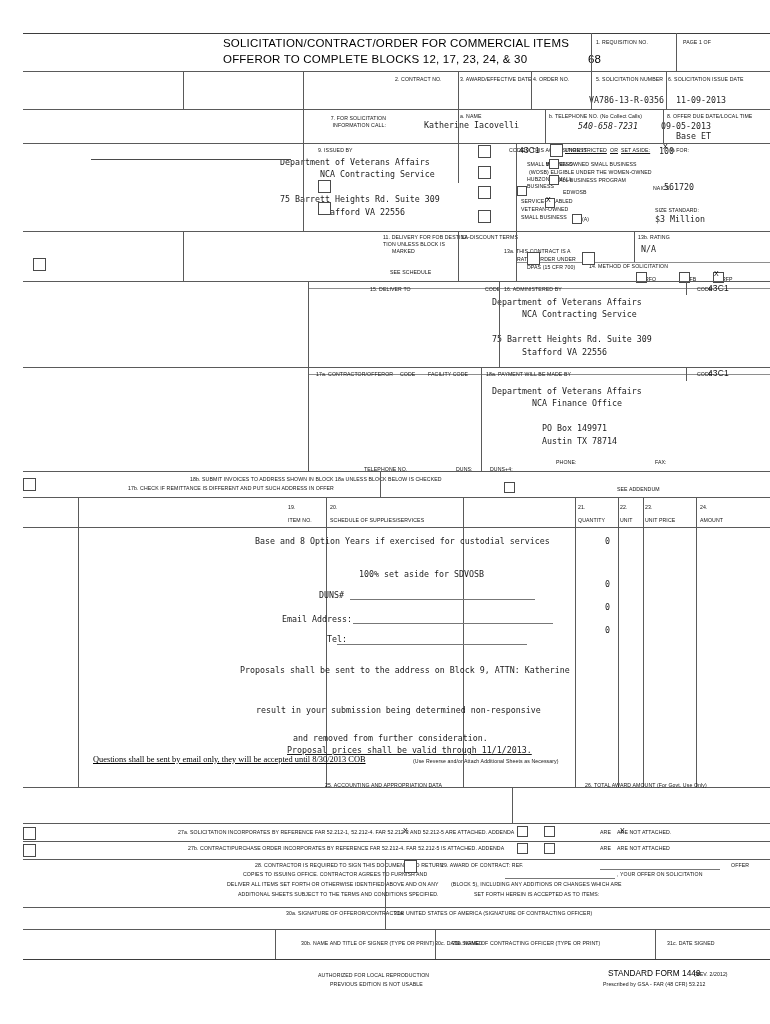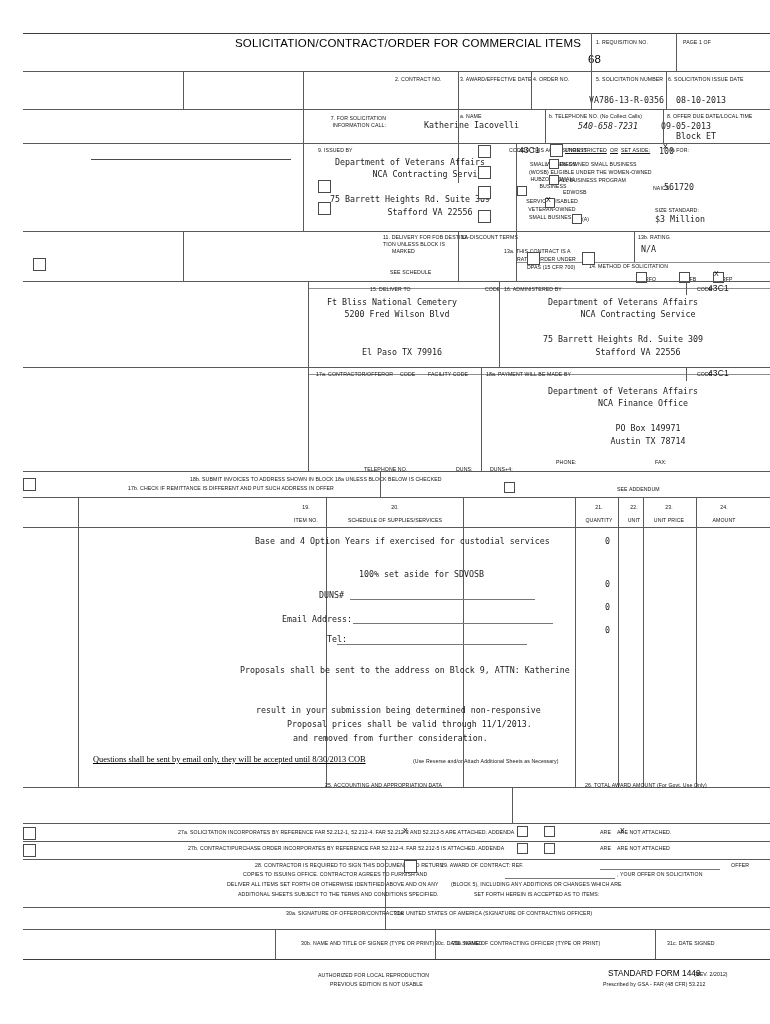--- a/index.html
+++ b/index.html
@@ -9,21 +9,21 @@
     color:#000;
     -webkit-font-smoothing:none;
   }
   .page{position:absolute;inset:0;}
   
   .ab{position:absolute;}
   .lbl{font-size:5.2px;letter-spacing:.1px;line-height:6.5px;color:#111;white-space:nowrap;}
   .big{font-size:11.5px;line-height:14px;letter-spacing:.2px;}
   .mono{font-family:"DejaVu Sans Mono","Liberation Mono",monospace;font-size:8.3px;line-height:12.4px;letter-spacing:0px;color:#1a1a1a;white-space:pre;}
   .ser{font-family:"Liberation Serif",serif;}
-  .ctr{text-align:center;}
+  .ctr{}
   .rt{text-align:right;}
   
   .hr{position:absolute;background:#5a5a5a;height:1px;}
   .vr{position:absolute;background:#5a5a5a;width:1px;}
   .hr.d{background:#8e8e8e;}
   .hr.t{height:1.4px;background:#3d3d3d;}
   .box{position:absolute;border:1px solid #4a4a4a;background:#fff;}
   .chk{position:absolute;border:1px solid #4a4a4a;width:11px;height:11px;background:#fff;}
   .chk.sm{width:9px;height:9px;}
   .chk.xs{width:8px;height:8px;}
@@ -32,57 +32,58 @@
   .fill{position:absolute;border-bottom:1px solid #777;}
 </style>
 </head>
 <body>
 
 <div class="page">
 
   <div class="hr t" style="left:23px;top:33px;width:747px;"></div>
 
   <div class="ab big ctr" style="left:223px;top:36px;width:370px;">SOLICITATION/CONTRACT/ORDER FOR COMMERCIAL ITEMS</div>
+  <div class="ab big ctr" style="left:223px;top:52px;width:370px;">OFFEROR TO COMPLETE BLOCKS 12, 17, 23, 24, &amp; 30</div>
   <div class="ab big" style="left:588px;top:52px;">68</div>
 
   <div class="ab lbl" style="left:596px;top:39px;">1. REQUISITION NO.</div>
   <div class="ab lbl" style="left:683px;top:39px;">PAGE 1 OF</div>
 
   <div class="vr" style="left:676px;top:33px;height:38px;"></div>
   <div class="vr" style="left:591px;top:33px;height:38px;"></div>
 
   <div class="hr" style="left:23px;top:71px;width:747px;"></div>
   <div class="ab lbl" style="left:395px;top:76px;">2. CONTRACT NO.</div>
   <div class="ab lbl" style="left:460px;top:76px;">3. AWARD/EFFECTIVE DATE</div>
   <div class="ab lbl" style="left:533px;top:76px;">4. ORDER NO.</div>
   <div class="ab lbl" style="left:596px;top:76px;">5. SOLICITATION NUMBER</div>
   <div class="ab lbl" style="left:668px;top:76px;">6. SOLICITATION ISSUE DATE</div>
 
   <div class="ab mono" style="left:589px;top:94px;">VA786-13-R-0356</div>
-  <div class="ab mono" style="left:676px;top:94px;">08-10-2013</div>
+  <div class="ab mono" style="left:676px;top:94px;">11-09-2013</div>
 
   <div class="vr" style="left:183px;top:71px;height:38px;"></div>
   <div class="vr" style="left:303px;top:71px;height:38px;"></div>
   <div class="vr" style="left:458px;top:71px;height:112px;"></div>
   <div class="vr" style="left:531px;top:71px;height:38px;"></div>
   <div class="vr" style="left:591px;top:71px;height:38px;"></div>
   <div class="vr" style="left:666px;top:71px;height:38px;"></div>
 
   <div class="hr" style="left:23px;top:109px;width:747px;"></div>
   <div class="ab lbl rt" style="left:310px;top:115px;width:76px;">7. FOR SOLICITATION</div>
   <div class="ab lbl rt" style="left:310px;top:122px;width:76px;">INFORMATION CALL:</div>
   <div class="ab lbl" style="left:460px;top:113px;">a. NAME</div>
   <div class="ab mono" style="left:424px;top:119px;">Katherine Iacovelli</div>
 
   <div class="ab lbl" style="left:549px;top:113px;">b. TELEPHONE NO. (No Collect Calls)</div>
   <div class="ab mono" style="left:578px;top:120px;font-style:italic;">540-658-7231</div>
 
   <div class="ab lbl" style="left:667px;top:113px;width:100px;">8. OFFER DUE DATE/LOCAL TIME</div>
   <div class="ab mono" style="left:661px;top:120px;">09-05-2013</div>
-  <div class="ab mono" style="left:676px;top:130px;">Block ET</div>
+  <div class="ab mono" style="left:676px;top:130px;">Base ET</div>
 
   <div class="vr" style="left:303px;top:109px;height:34px;"></div>
   <div class="vr" style="left:545px;top:109px;height:34px;"></div>
   <div class="vr" style="left:663px;top:109px;height:34px;"></div>
 
   <div class="hr" style="left:23px;top:143px;width:747px;"></div>
   <div class="ab lbl" style="left:318px;top:147px;">9. ISSUED BY</div>
   <div class="ab lbl" style="left:509px;top:147px;">CODE</div>
   <div class="ab lbl" style="left:519px;top:147px;font-size:8.5px;">43C1</div>
   <div class="ab mono ctr" style="left:280px;top:156px;width:260px;">Department of Veterans Affairs
@@ -171,25 +172,20 @@
   <div class="vr" style="left:634px;top:231px;height:31px;"></div>
 
   <div class="hr" style="left:23px;top:281px;width:747px;"></div>
   <div class="hr d" style="left:308px;top:288px;width:462px;"></div>
   <div class="ab lbl" style="left:370px;top:286px;">15. DELIVER TO</div>
   <div class="ab lbl" style="left:485px;top:286px;">CODE</div>
   <div class="ab lbl" style="left:504px;top:286px;">16. ADMINISTERED BY</div>
   <div class="ab lbl" style="left:697px;top:286px;">CODE</div>
   <div class="ab lbl" style="left:708px;top:285px;font-size:8.5px;">43C1</div>
 
-  <div class="ab mono ctr" style="left:282px;top:296px;width:220px;">Ft Bliss National Cemetery
-  5200 Fred Wilson Blvd
-
-
-    El Paso TX 79916</div>
   <div class="ab mono ctr" style="left:492px;top:296px;width:262px;">Department of Veterans Affairs
       NCA Contracting Service
 
 75 Barrett Heights Rd. Suite 309
       Stafford VA 22556</div>
 
   <div class="vr" style="left:308px;top:281px;height:86px;"></div>
   <div class="vr" style="left:499px;top:281px;height:86px;"></div>
   <div class="vr" style="left:686px;top:281px;height:14px;"></div>
 
@@ -244,36 +240,36 @@
   <div class="ab lbl ctr" style="left:700px;top:517px;width:48px;">AMOUNT</div>
 
   <div class="vr" style="left:78px;top:497px;height:290px;"></div>
   <div class="vr" style="left:326px;top:497px;height:290px;"></div>
   <div class="vr" style="left:463px;top:497px;height:290px;"></div>
   <div class="vr" style="left:575px;top:497px;height:290px;"></div>
   <div class="vr" style="left:618px;top:497px;height:290px;"></div>
   <div class="vr" style="left:643px;top:497px;height:290px;"></div>
   <div class="vr" style="left:696px;top:497px;height:290px;"></div>
 
-  <div class="ab mono" style="left:255px;top:535px;">Base and 4 Option Years if exercised for custodial services</div>
+  <div class="ab mono" style="left:255px;top:535px;">Base and 8 Option Years if exercised for custodial services</div>
   <div class="ab mono" style="left:359px;top:568px;">100% set aside for SDVOSB</div>
 
   <div class="ab mono" style="left:319px;top:589px;">DUNS#</div>
   <div class="fill" style="left:350px;top:599px;width:185px;"></div>
 
   <div class="ab mono" style="left:282px;top:613px;">Email Address:</div>
   <div class="fill" style="left:353px;top:623px;width:200px;"></div>
 
   <div class="ab mono" style="left:311px;top:633px;margin-left:16px;">Tel:</div>
   <div class="fill" style="left:337px;top:644px;width:190px;"></div>
 
   <div class="ab mono" style="left:240px;top:664px;">Proposals shall be sent to the address on Block 9, ATTN: Katherine</div>
   <div class="ab mono" style="left:256px;top:704px;">result in your submission being determined non-responsive</div>
   <div class="ab mono" style="left:293px;top:715px;margin-top:17px;">and removed from further consideration.</div>
-  <div class="ab mono" style="left:287px;top:718px;">Proposal prices shall be valid through 11/1/2013.</div>
+  <div class="ab mono" style="left:287px;top:744px;text-decoration:underline;">Proposal prices shall be valid through 11/1/2013.</div>
 
   <div class="ab ser und" style="left:93px;top:755px;font-size:8.4px;">Questions shall be sent by email only, they will be accepted until 8/30/2013 COB</div>
   <div class="ab lbl" style="left:413px;top:758px;">(Use Reverse and/or Attach Additional Sheets as Necessary)</div>
 
   <div class="ab mono" style="left:605px;top:535px;">0</div>
   <div class="ab mono" style="left:605px;top:578px;">0</div>
   <div class="ab mono" style="left:605px;top:601px;">0</div>
   <div class="ab mono" style="left:605px;top:624px;">0</div>
 
   <div class="hr" style="left:23px;top:787px;width:747px;"></div>

